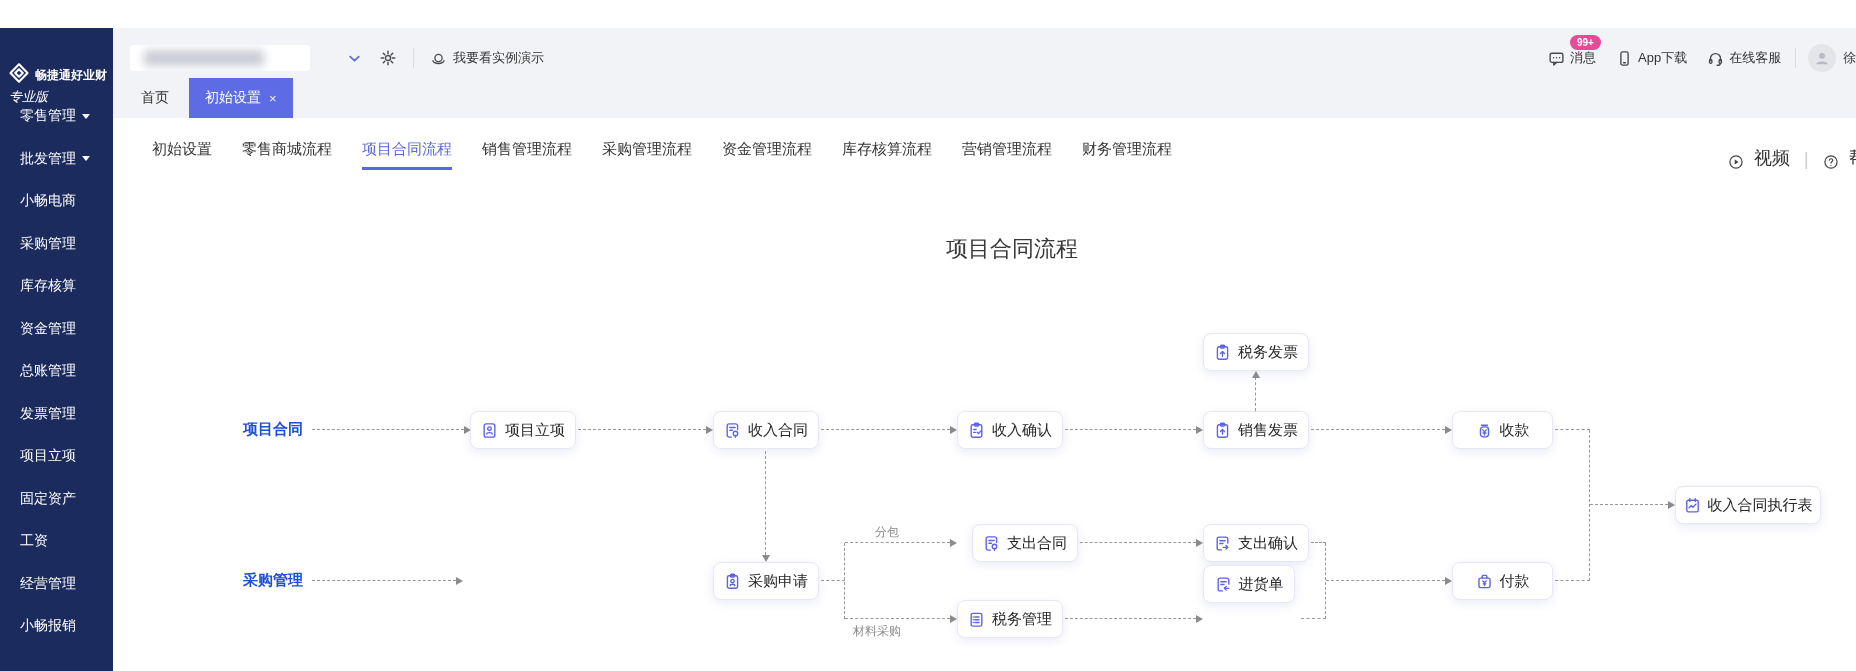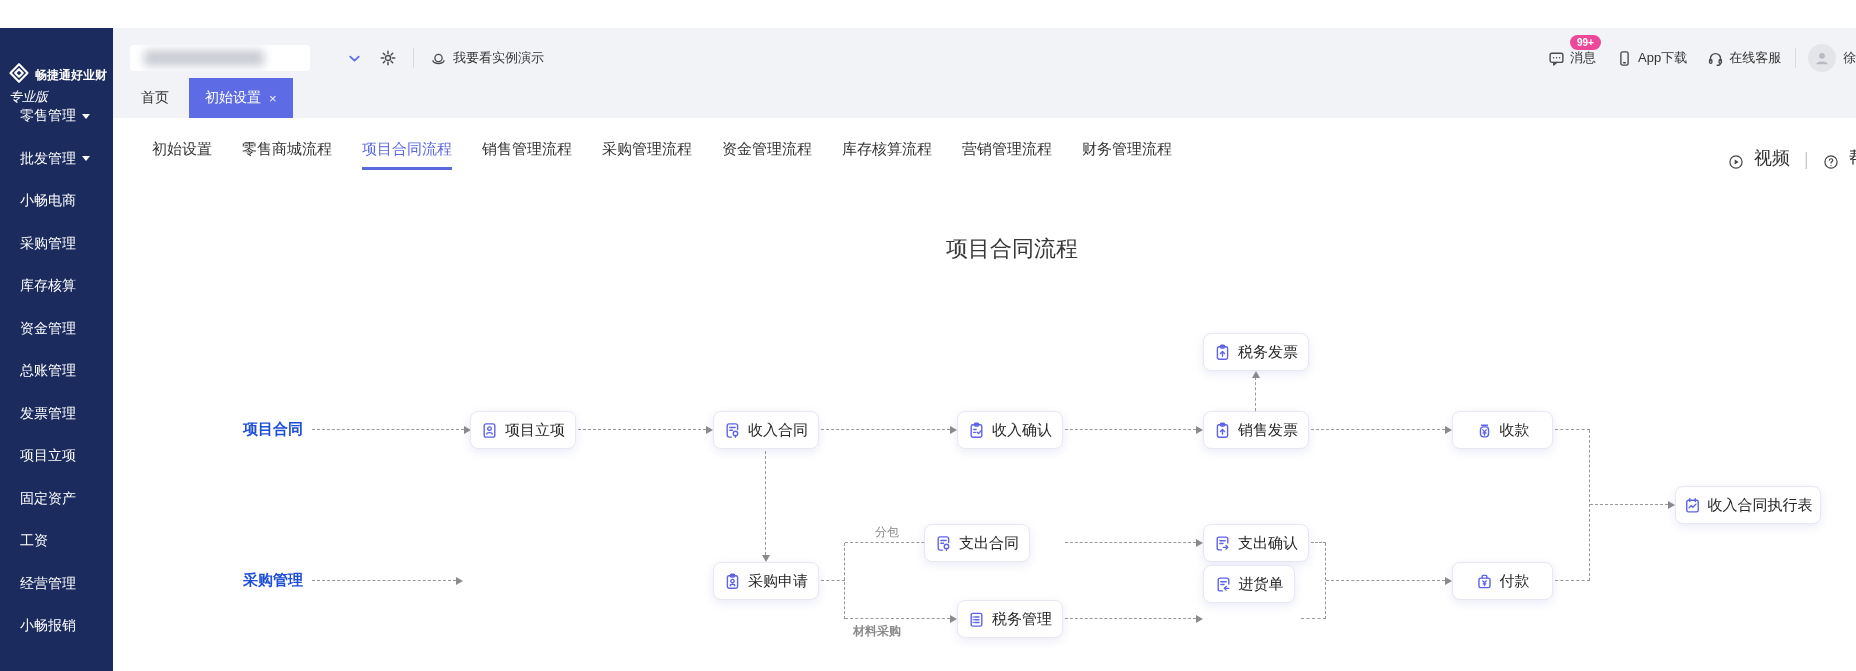--- a/index.html
+++ b/index.html
@@ -271,21 +271,21 @@
       <div class="arr right" style="left: 456px; top: 577px;"></div>
       <div class="arr right" style="left: 950px; top: 539px;"></div>
       <div class="arr right" style="left: 950px; top: 615px;"></div>
       <div class="arr right" style="left: 1196px; top: 539px;"></div>
       <div class="arr right" style="left: 1196px; top: 615px;"></div>
       <div class="arr right" style="left: 1445px; top: 577px;"></div>
       <div class="arr right" style="left: 1668px; top: 501px;"></div>
       <div class="row-label" style="left: 243px; top: 420px;">项目合同</div>
       <div class="row-label" style="left: 243px; top: 571px;">采购管理</div>
       <div class="edge-label" style="left: 875px; top: 524px;">分包</div>
-      <div class="edge-label" style="left: 853px; top: 623px; font-weight: bold;">材料采购</div>
+      <div class="edge-label" style="left: 853px; top: 623px;">材料采购</div>
       <div class="flow-node" style="left: 470px; top: 411px; width: 106px; height: 38px;">
         <span>
           <svg width="17" height="17" viewBox="0 0 16 16" fill="none" stroke="#5d62e6" stroke-width="1.3" stroke-linecap="round" stroke-linejoin="round">
             <rect x="3" y="1.8" width="10" height="12.4" rx="1.8"></rect>
             <circle cx="8" cy="6.3" r="1.7"></circle>
             <path d="M5.4 11.4c0-1.9 5.2-1.9 5.2 0"></path>
           </svg>
         </span>
         <span>项目立项</span>
       </div>
@@ -345,21 +345,21 @@
         <span>
           <svg width="17" height="17" viewBox="0 0 16 16" fill="none" stroke="#5d62e6" stroke-width="1.3" stroke-linecap="round" stroke-linejoin="round">
             <rect x="3.2" y="2.6" width="9.6" height="11.8" rx="1.6"></rect>
             <rect x="6" y="1.2" width="4" height="2.6" rx="0.9"></rect>
             <circle cx="8" cy="7.6" r="1.6"></circle>
             <path d="M5.9 12c0-1.9 4.2-1.9 4.2 0"></path>
           </svg>
         </span>
         <span>采购申请</span>
       </div>
-      <div class="flow-node" style="left: 924px; top: 524px; width: 106px; height: 38px;">
+      <div class="flow-node" style="left: 972px; top: 524px; width: 106px; height: 38px;">
         <span>
           <svg width="17" height="17" viewBox="0 0 16 16" fill="none" stroke="#5d62e6" stroke-width="1.3" stroke-linecap="round" stroke-linejoin="round">
             <path d="M12.8 7V3.6a1.8 1.8 0 0 0-1.8-1.8H4.8A1.8 1.8 0 0 0 3 3.6v8.8a1.8 1.8 0 0 0 1.8 1.8H7"></path>
             <path d="M5.5 5.2h5M5.5 7.8h2.5"></path>
             <circle cx="10.8" cy="10.8" r="2.1"></circle>
             <path d="M10.8 12.9v1.4"></path>
           </svg>
         </span>
         <span>支出合同</span>
       </div>

